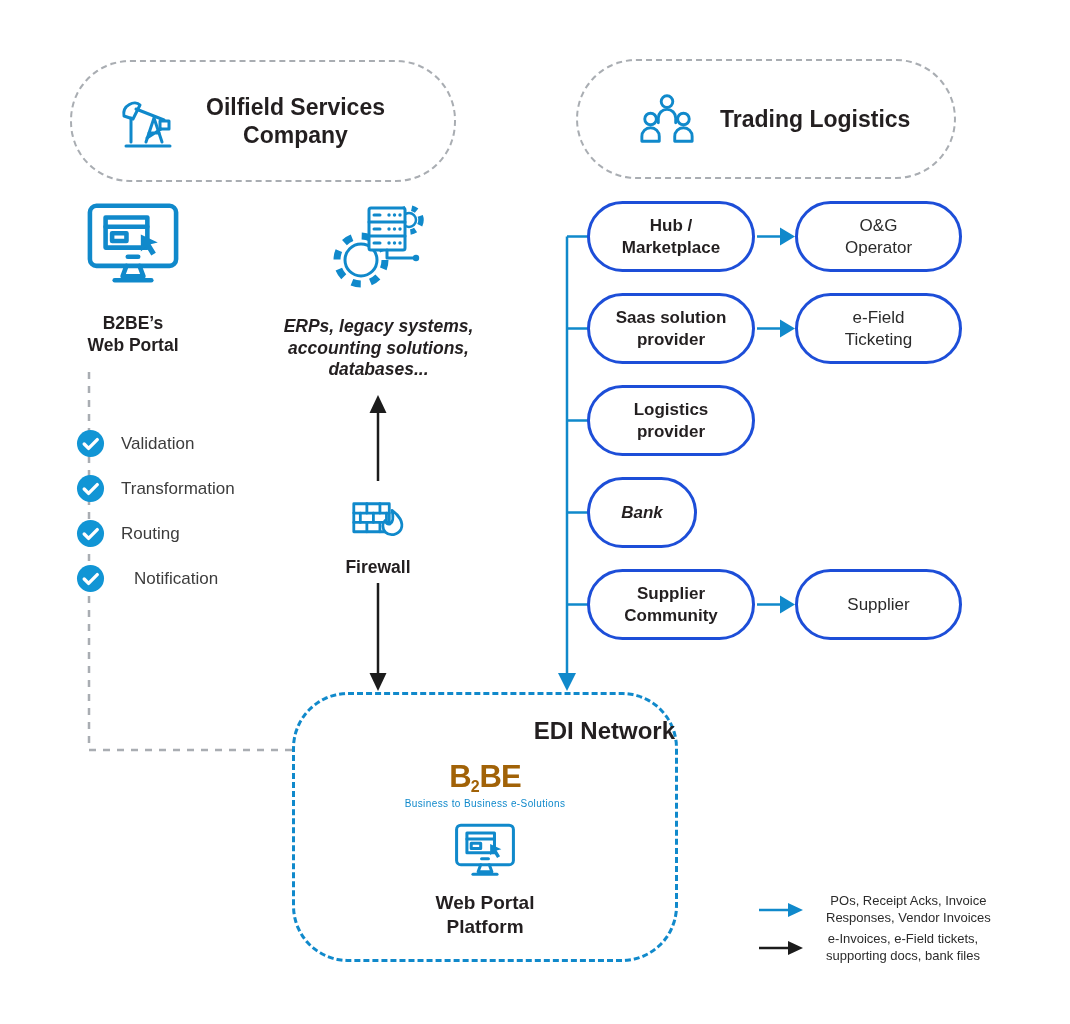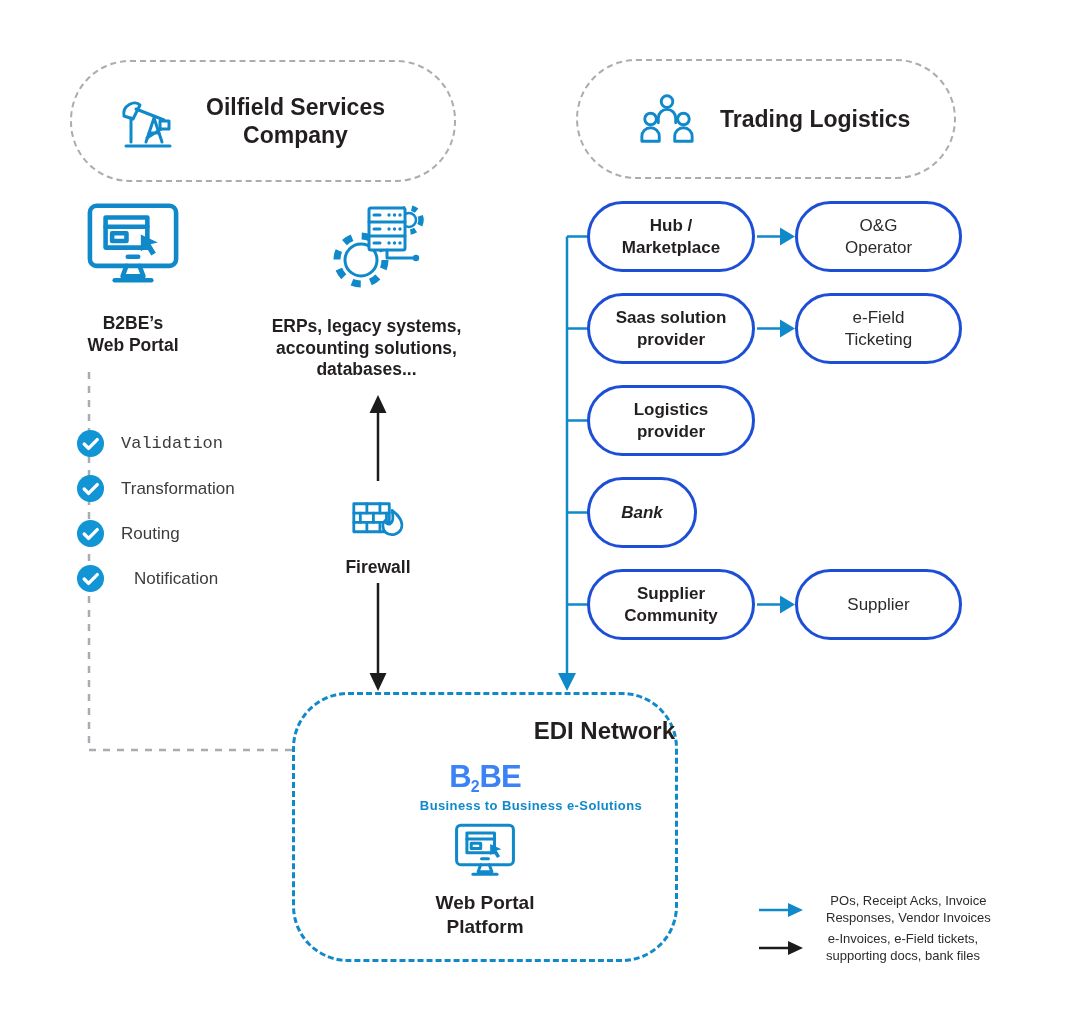--- a/index.html
+++ b/index.html
@@ -28,25 +28,25 @@
   .pill{position:absolute;border:3px solid #1d4ed8;border-radius:36px;background:#fff;
         display:flex;align-items:center;justify-content:center;text-align:center;
         font-size:17px;line-height:21.5px;z-index:2;box-sizing:border-box;}
   .pill-src{font-weight:700;}
   .pill-tgt{font-weight:400;color:#2b2b2b;}
 
   
   .edi-box{position:absolute;left:292px;top:692px;width:386px;height:270px;
            border:3px dashed #1089cb;border-radius:56px;background:#fff;z-index:2;box-sizing:border-box;}
   .edi-title{position:absolute;top:22px;width:100%;text-align:right;font-weight:700;font-size:24px;}
-  .edi-logo{position:absolute;top:66px;width:100%;text-align:center;color:#3b82f6;font-weight:800;
+  .edi-logo{position:absolute;top:66px;width:100%;text-align:center;color:#a16207;font-weight:800;
             font-size:31px;letter-spacing:-1px;line-height:32px;}
   .edi-logo .sub{font-size:16px;position:relative;top:5px;letter-spacing:0;}
   .edi-tagline{position:absolute;top:103px;width:100%;text-align:center;color:#1089cb;
-               font-weight:700;font-size:13px;letter-spacing:.4px;margin-left:46px;}
+               font-weight:400;font-size:10px;letter-spacing:.4px;}
   .edi-monitor{position:absolute;top:126px;left:50%;margin-left:-31px;}
   .edi-caption{position:absolute;top:196px;width:100%;text-align:center;font-weight:700;
                font-size:19px;line-height:24px;}
 
   
   .legend-row{position:absolute;display:flex;align-items:center;gap:22px;z-index:2;}
   .legend-text{font-size:13px;line-height:16.5px;color:#2b2b2b;}
 </style>
 </head>
 <body>
@@ -144,25 +144,25 @@
         <circle cx="60" cy="27" r="1.7"></circle>
           <circle cx="65.5" cy="27" r="1.7"></circle>
           <circle cx="71" cy="27" r="1.7"></circle>
         <circle cx="60" cy="41" r="1.7"></circle>
           <circle cx="65.5" cy="41" r="1.7"></circle>
           <circle cx="71" cy="41" r="1.7"></circle>
         <circle cx="87" cy="56" r="3.2"></circle>
       </g>
     </g>
   </svg>
-  <div class="caption pre" style="left:244px;top:316px;width:245px;line-height:21.5px;">ERPs, legacy systems,
+  <div class="caption pre" style="left:256px;top:316px;width:245px;line-height:21.5px;font-style:italic;">ERPs, legacy systems,
 accounting solutions,
 databases...</div>
 
-  <div class="check-row" style="top:429px;font-family:Liberation Mono, monospace;">
+  <div class="check-row" style="top:429px;">
     <svg width="29" height="29" viewBox="0 0 30 30">
       <circle cx="15" cy="15" r="14" fill="#1195d5"></circle>
       <path d="M8.5 15.5 l4.5 4.5 L22 11" stroke="#fff" stroke-width="3.5" fill="none" stroke-linecap="round" stroke-linejoin="round"></path>
     </svg>
     <span class="check-label">Validation</span>
   </div>
   <div class="check-row" style="top:474px;">
     <svg width="29" height="29" viewBox="0 0 30 30">
       <circle cx="15" cy="15" r="14" fill="#1195d5"></circle>
       <path d="M8.5 15.5 l4.5 4.5 L22 11" stroke="#fff" stroke-width="3.5" fill="none" stroke-linecap="round" stroke-linejoin="round"></path>

